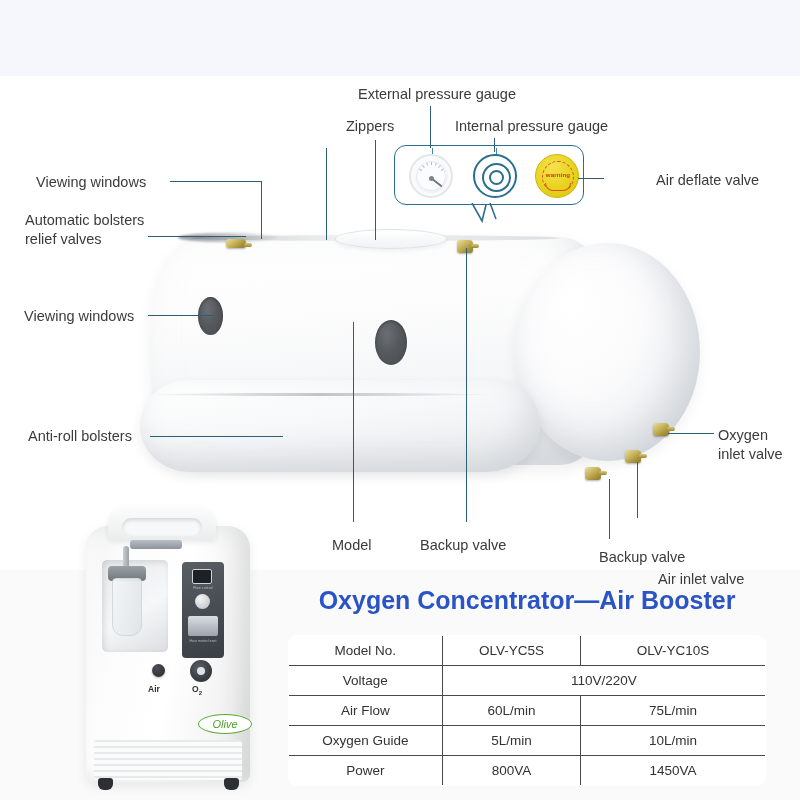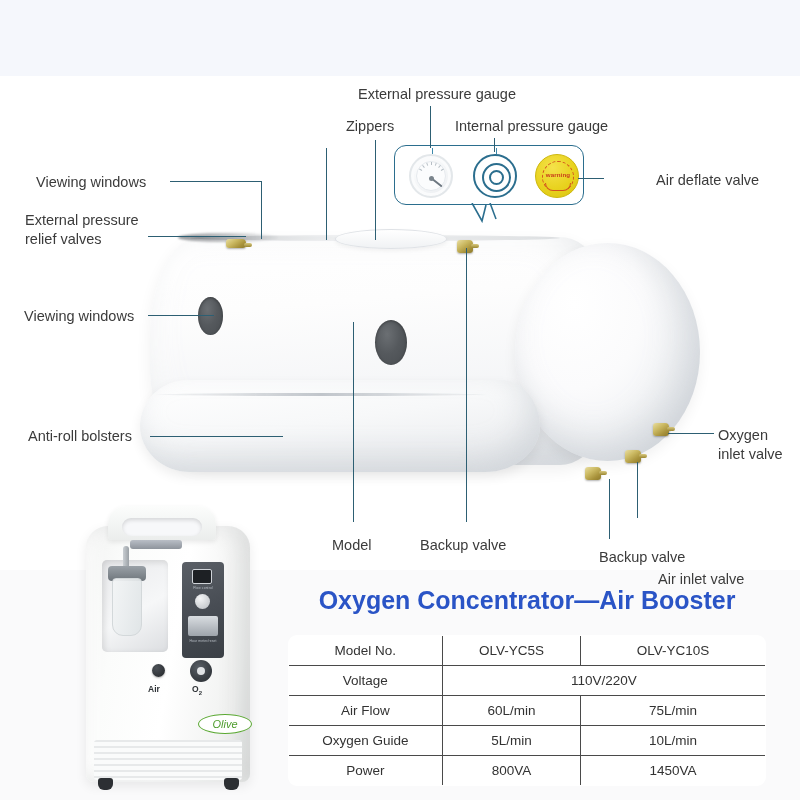--- a/index.html
+++ b/index.html
@@ -599,21 +599,21 @@
 
   <div class="lbl" style="left:455px; top:117px;">Internal pressure gauge</div>
 
   <div class="lbl" style="left:358px; top:85px;">External pressure gauge</div>
 
   <div class="lbl" style="left:608px; top:171px;margin-left:48px;">Air deflate valve</div>
 
   <div class="lbl" style="left:36px; top:173px;">Viewing windows</div>
 
   <div class="lbl two" style="left:25px; top:211px; width:145px;">
-    <span>External pressure</span><br>
+    <span>Automatic bolsters</span><br>
     <span>relief valves</span>
   </div>
 
   <div class="lbl" style="left:24px; top:307px;">Viewing windows</div>
 
   <div class="lbl" style="left:28px; top:427px;">Anti-roll bolsters</div>
 
   <div class="lbl" style="left:332px; top:536px;">Model</div>
 
   <div class="lbl" style="left:420px; top:536px;">Backup valve</div>

